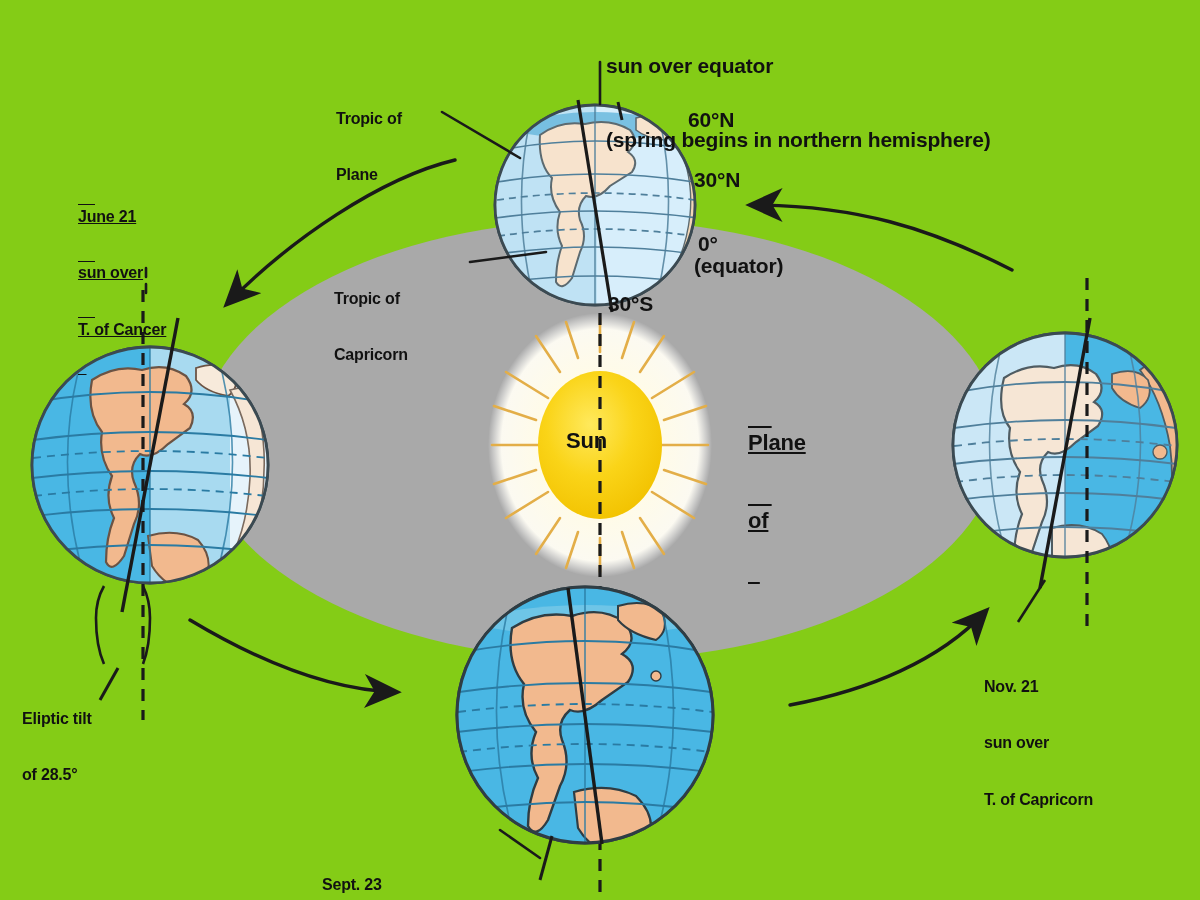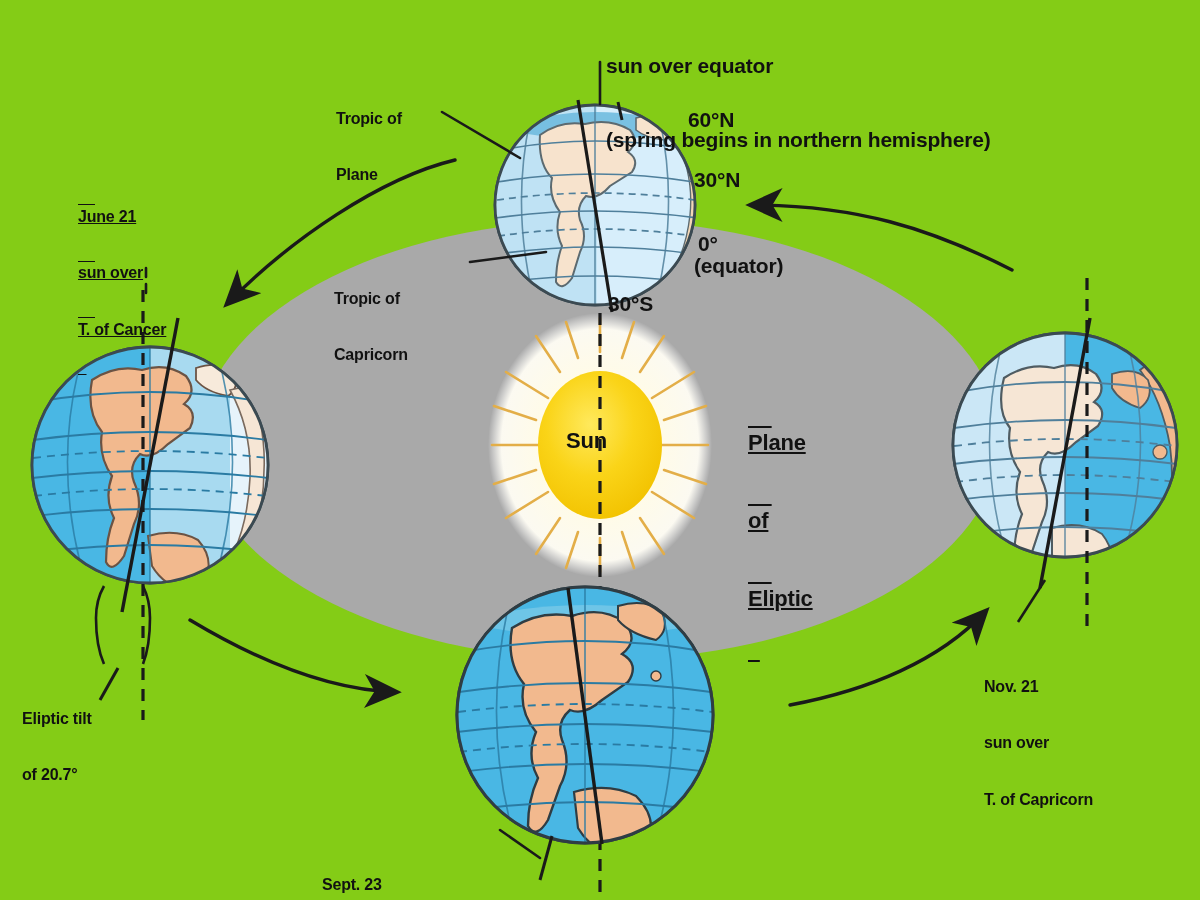--- a/index.html
+++ b/index.html
@@ -337,27 +337,26 @@
     <div>T. of Capricorn</div>
   </div>
 
   <div class="lbl lbl-lg" style="left:322px; top:838px;">
     <div>Sept. 23</div>
     
   </div>
 
   <div class="lbl lbl-lg" style="left:22px; top:672px;">
     <div>Eliptic tilt</div>
-    <div>of 20.7°</div>
+    <div>of 28.5°</div>
   </div>
 
   <div class="lbl lbl-xl center-txt" style="left:748px; top:378px; width:160px;">
     <div>Plane</div>
     <div>of</div>
-    <div>Eliptic</div>
   </div>
 
   <div class="lbl lbl-xl" style="left:566px; top:428px;">Sun</div>
 
   <div class="lbl lbl-md" style="left:688px; top:108px;">60°N</div>
 
   <div class="lbl lbl-md" style="left:694px; top:168px;">30°N</div>
 
   <div class="lbl lbl-md" style="left:698px; top:232px;">0°</div>
 

